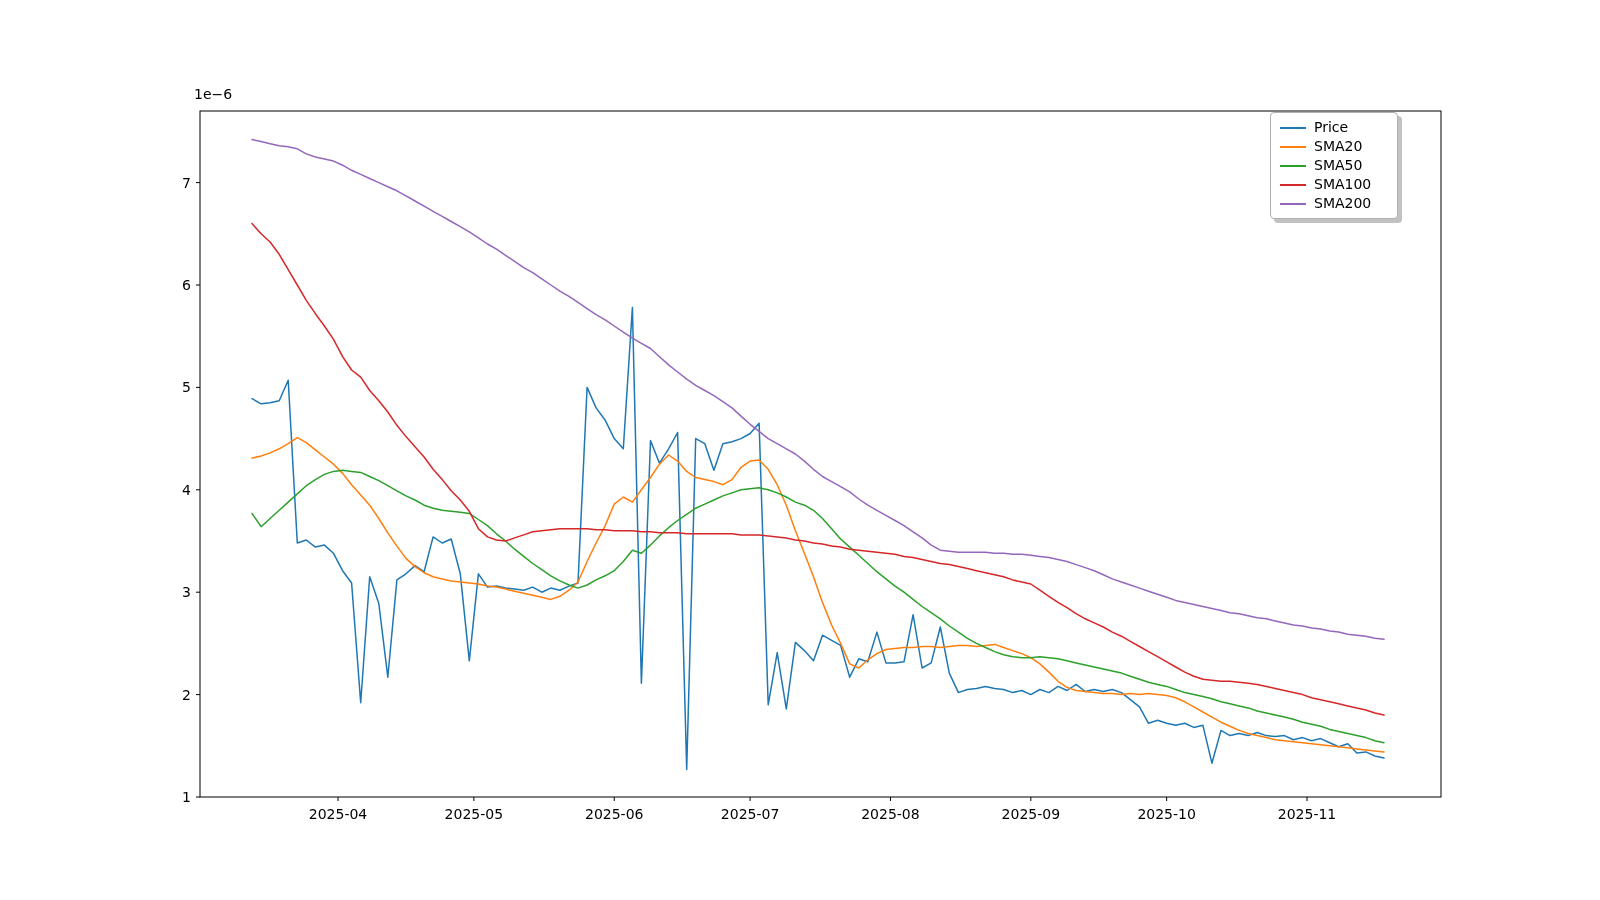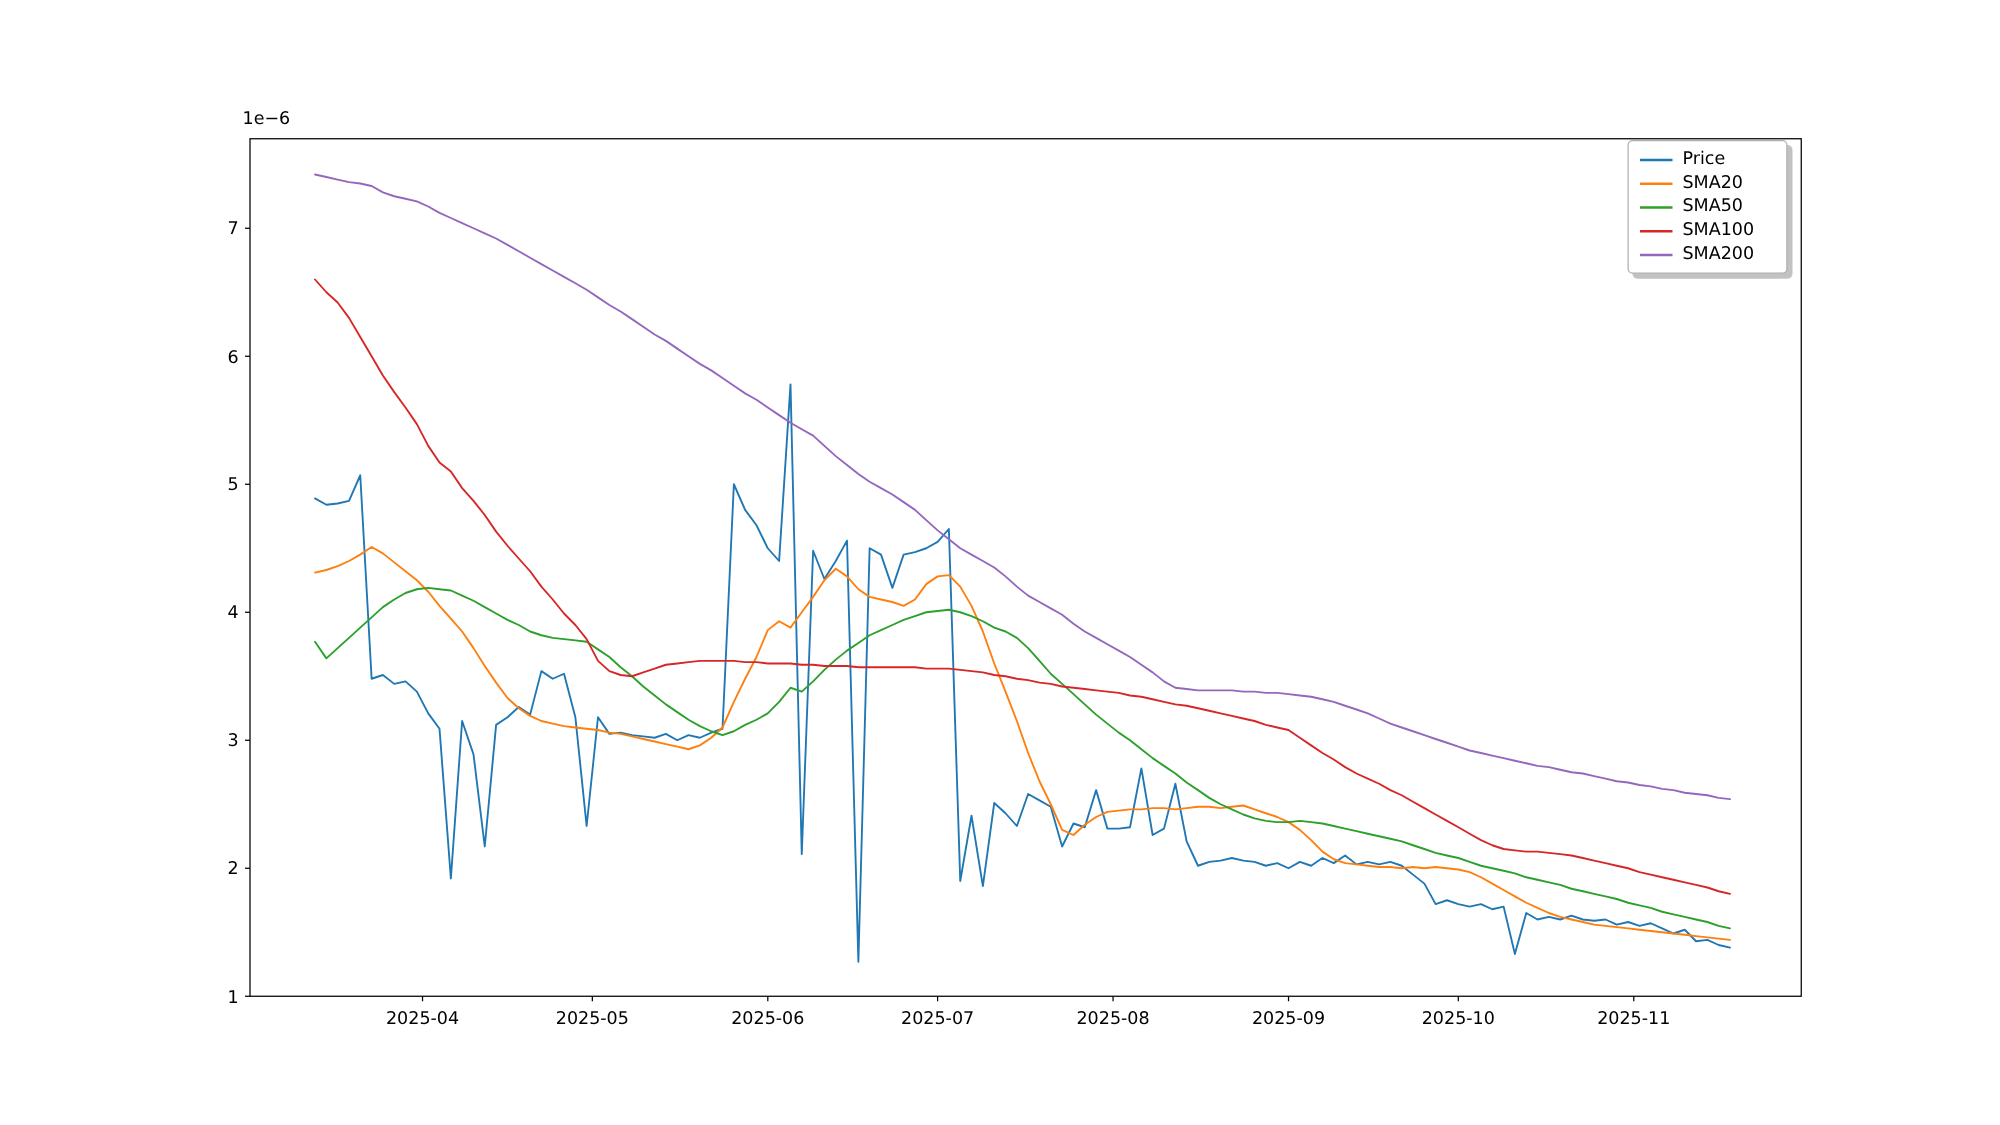--- a/index.html
+++ b/index.html
@@ -17,21 +17,21 @@
     height: 900px;
     background: #ffffff;
   }
   #chart-svg {
     position: absolute;
     left: 0;
     top: 0;
   }
   #legend {
     position: absolute;
-    left: 1302px;
+    left: 1270px;
     top: 112px;
     width: 128px;
     box-sizing: border-box;
     background: #ffffff;
     border: 1px solid #b0b0b0;
     border-radius: 4px;
     box-shadow: 4px 4px 0 rgba(120,120,120,0.45);
     padding: 5px 8px 5px 9px;
     font-size: 14px;
     color: #000000;

